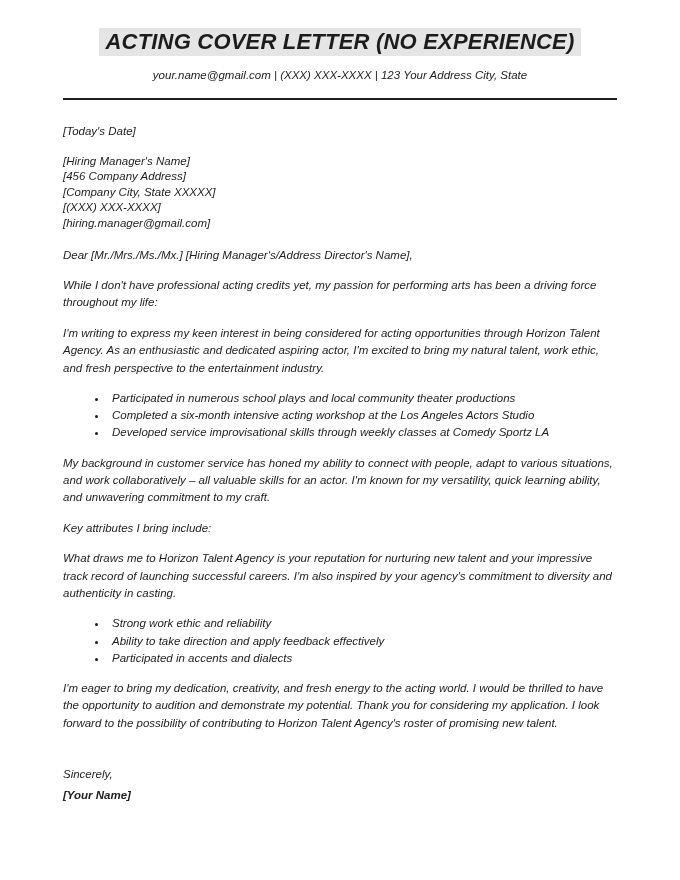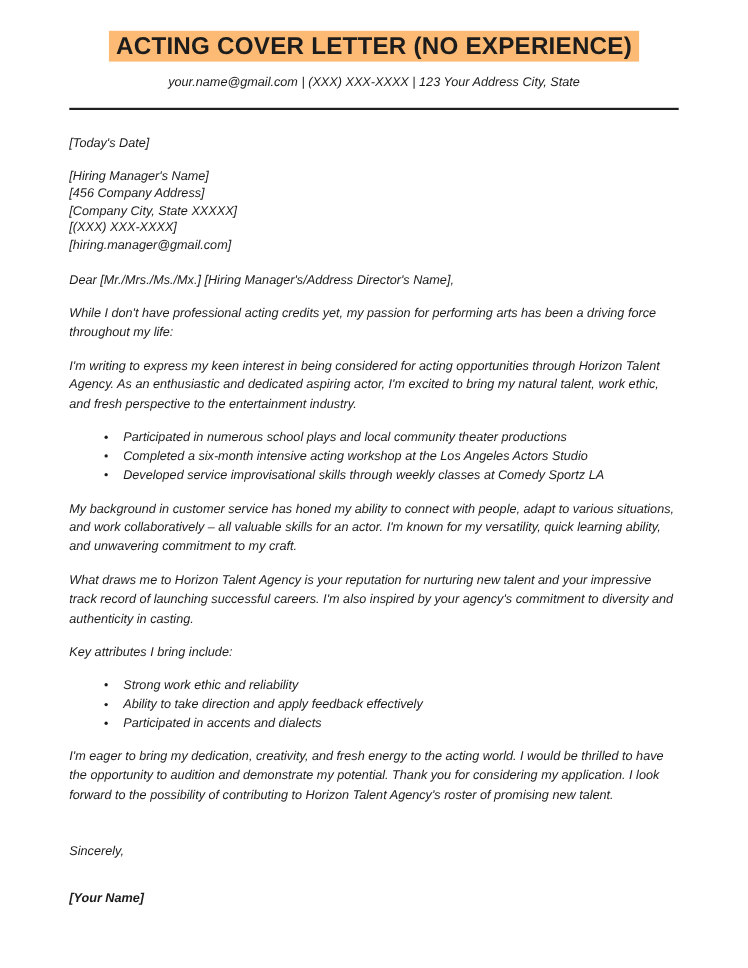--- a/index.html
+++ b/index.html
@@ -50,29 +50,29 @@
   ul.bullets {
     margin-top: 13px;
     padding-left: 45px;
     list-style: disc;
   }
   ul.bullets li {
     line-height: 17.2px;
     padding-left: 4px;
   }
   .signoff { margin-top: 34px; line-height: 17.4px; }
-  .signature { margin-top: 25px; font-weight: bold; line-height: 17.4px; }
+  .signature { margin-top: 3px; font-weight: bold; line-height: 17.4px; }
 </style>
 </head>
 <body>
 
 <div class="page">
 
   <div class="title-wrap">
-    <h1 class="highlight" style="background-color: #fdba74;">ACTING COVER LETTER (NO EXPERIENCE)</h1>
+    <h1 class="highlight" style="background-color: #e5e5e5; font-style: italic;">ACTING COVER LETTER (NO EXPERIENCE)</h1>
   </div>
 
   <div class="contact body-text">your.name@gmail.com | (XXX) XXX-XXXX | 123 Your Address City, State</div>
 
   <hr class="divider">
 
   <div class="date body-text">[Today's Date]</div>
 
   <div class="recipient body-text">
     <div>[Hiring Manager's Name]</div>
@@ -89,23 +89,23 @@
   <p class="para body-text">I'm writing to express my keen interest in being considered for acting opportunities through Horizon Talent Agency. As an enthusiastic and dedicated aspiring actor, I'm excited to bring my natural talent, work ethic, and fresh perspective to the entertainment industry.</p>
 
   <ul class="bullets body-text">
     <li>Participated in numerous school plays and local community theater productions</li>
     <li>Completed a six-month intensive acting workshop at the Los Angeles Actors Studio</li>
     <li>Developed service improvisational skills through weekly classes at Comedy Sportz LA</li>
   </ul>
 
   <p class="para body-text">My background in customer service has honed my ability to connect with people, adapt to various situations, and work collaboratively – all valuable skills for an actor. I'm known for my versatility, quick learning ability, and unwavering commitment to my craft.</p>
 
+  <p class="para body-text">Key attributes I bring include:</p>
+
   <p class="para body-text">What draws me to Horizon Talent Agency is your reputation for nurturing new talent and your impressive track record of launching successful careers. I'm also inspired by your agency's commitment to diversity and authenticity in casting.</p>
-
-  <p class="para body-text">Key attributes I bring include:</p>
 
   <ul class="bullets body-text">
     <li>Strong work ethic and reliability</li>
     <li>Ability to take direction and apply feedback effectively</li>
     <li>Participated in accents and dialects</li>
   </ul>
 
   <p class="para body-text">I'm eager to bring my dedication, creativity, and fresh energy to the acting world. I would be thrilled to have the opportunity to audition and demonstrate my potential. Thank you for considering my application. I look forward to the possibility of contributing to Horizon Talent Agency's roster of promising new talent.</p>
 
   <div class="signoff body-text">Sincerely,</div>

